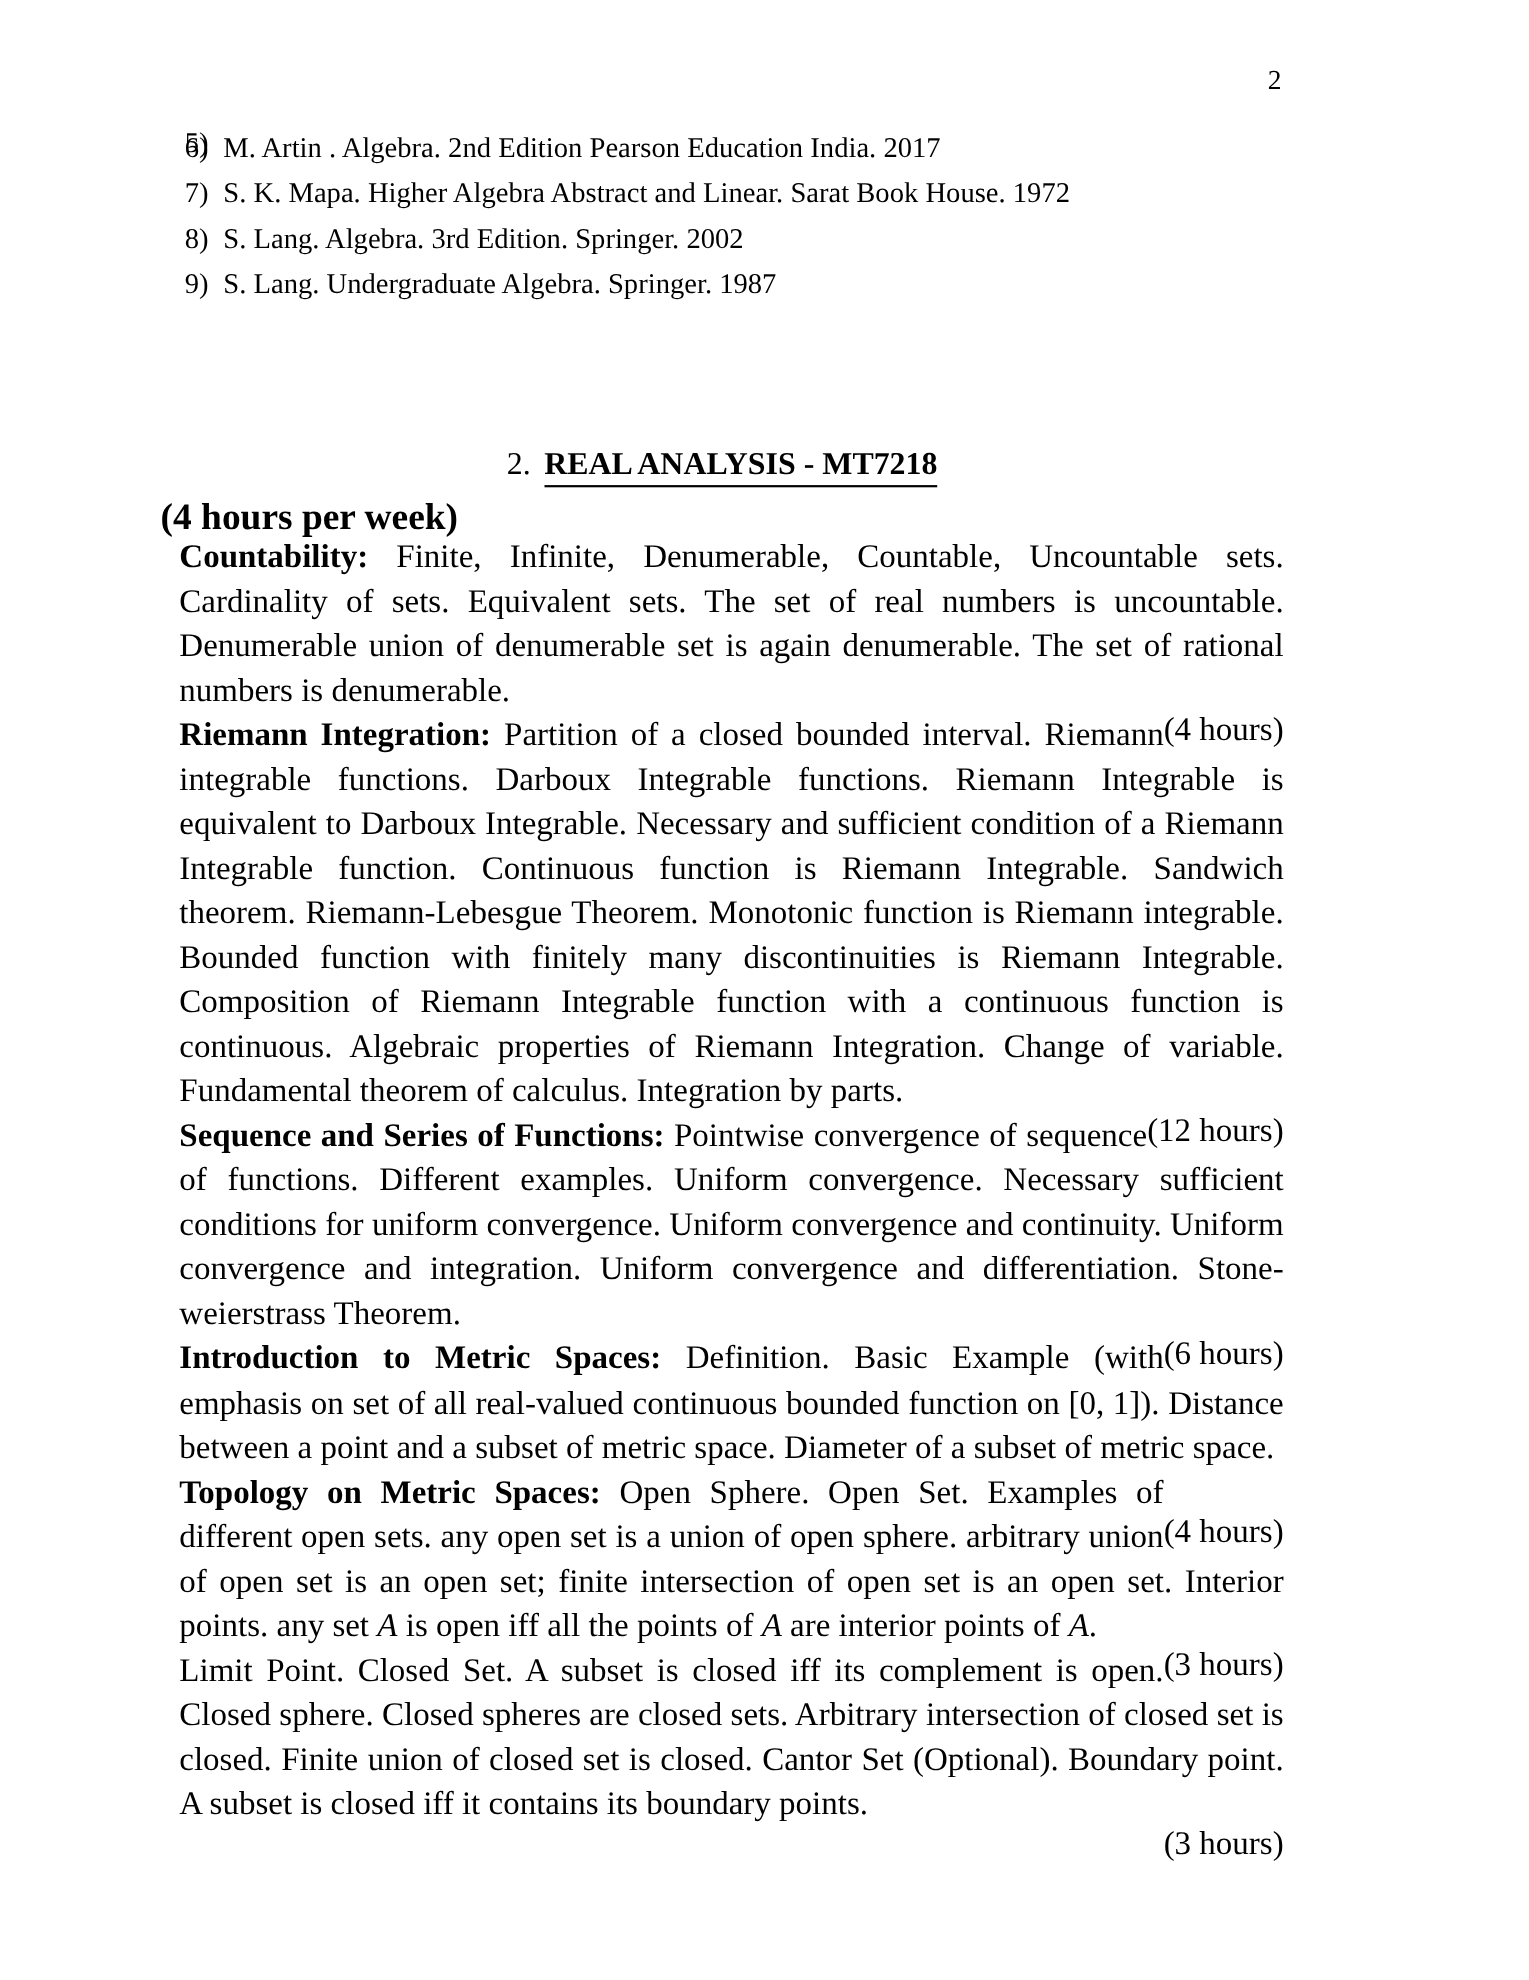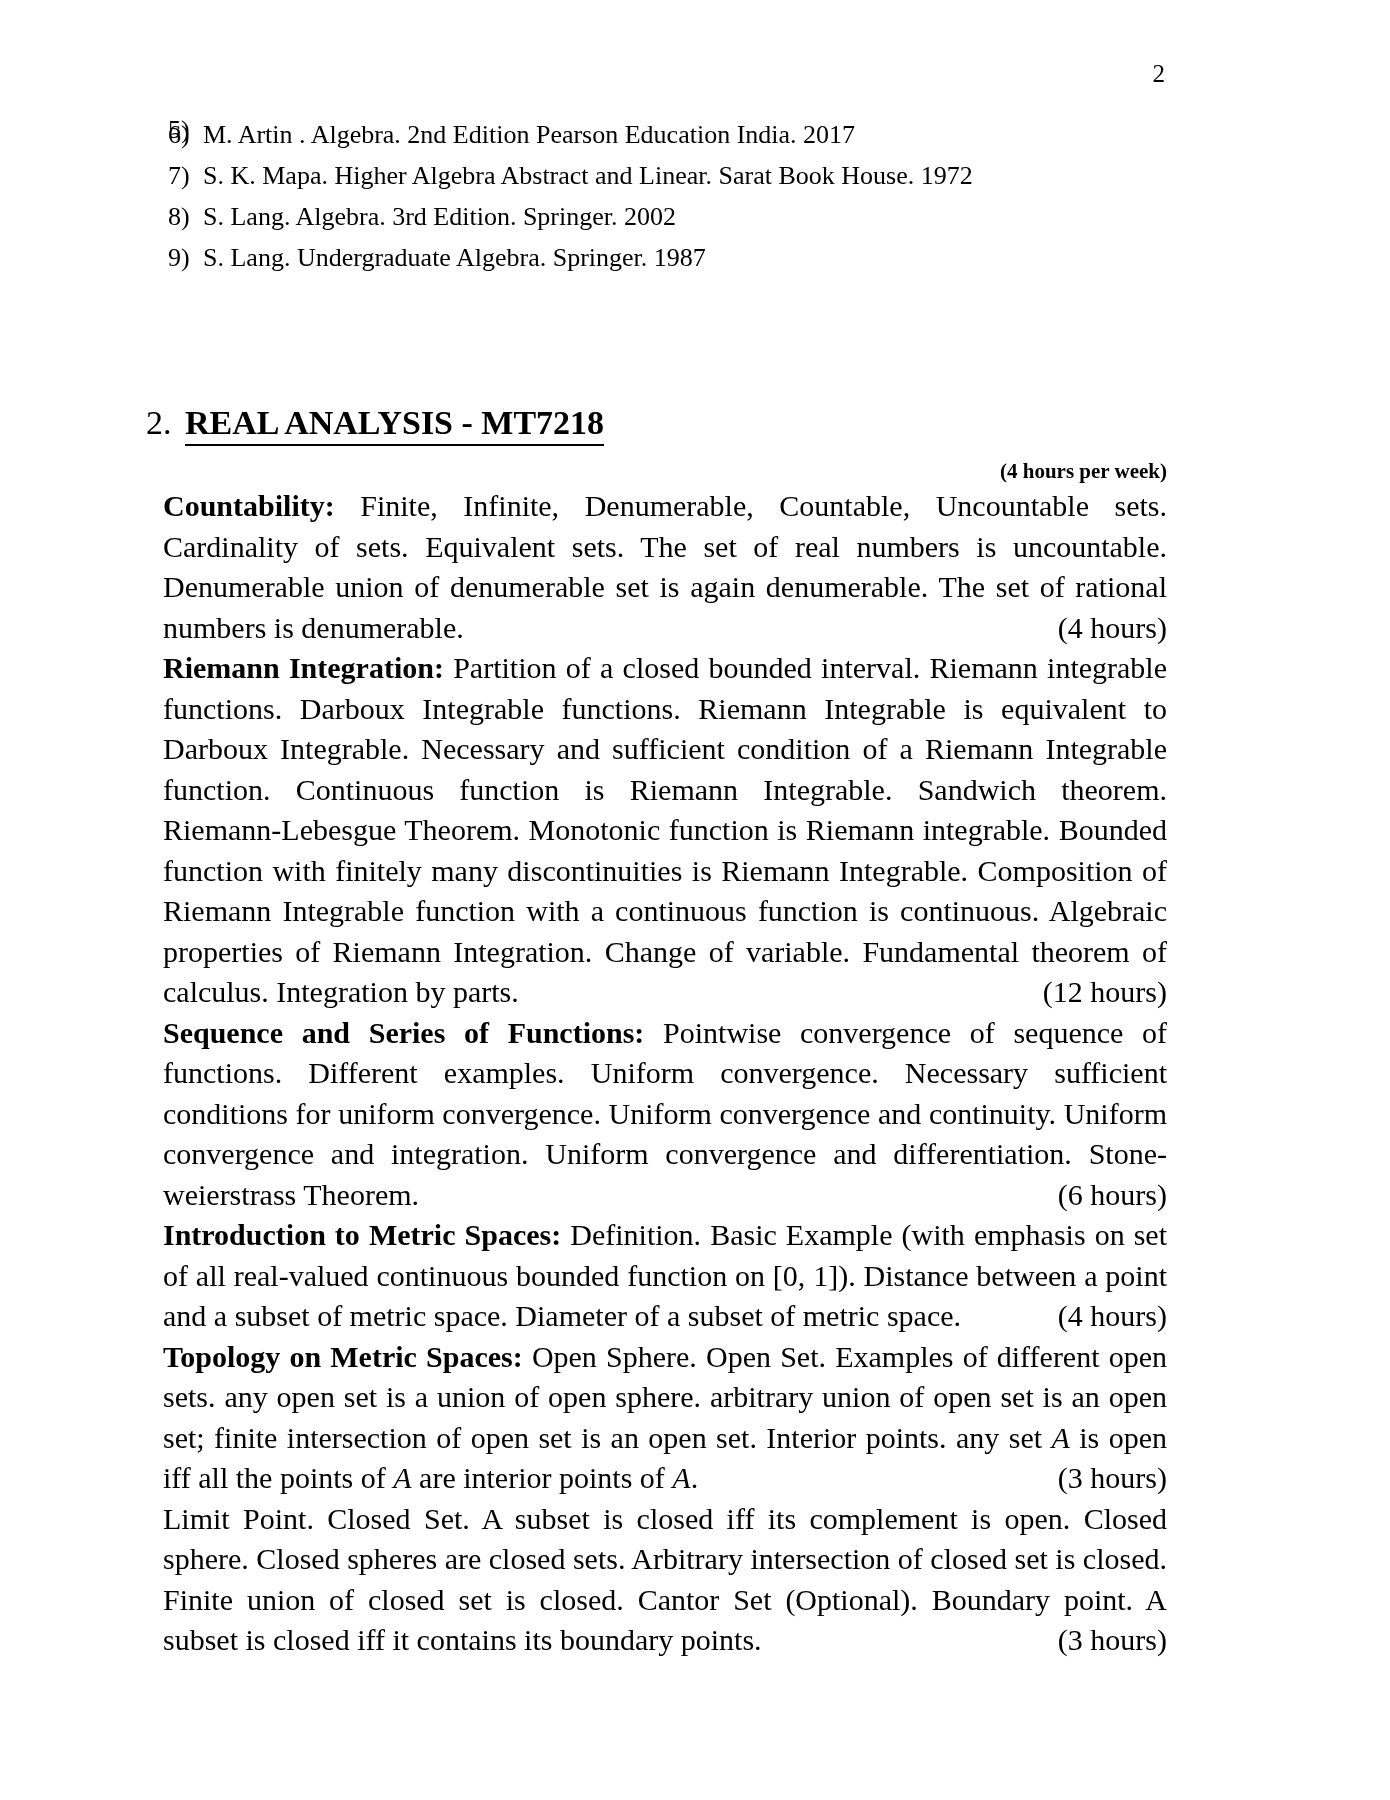--- a/index.html
+++ b/index.html
@@ -28,40 +28,41 @@
     position: relative;
     padding-left: 57px;
     margin-bottom: 5px;
     line-height: 36px;
     text-align: justify;
   }
   .ref .num { position: absolute; left: 22px; top: 0; }
 
   .heading {
     position: absolute; top: 401px; left: 0; right: 0;
-    font-size: 34px; line-height: 43px;
+    text-align: center;
+    font-size: 29px; line-height: 43px;
     white-space: nowrap;
   }
   .sec-title {
     font-weight: 700;
     border-bottom: 2px solid #000000;
     padding-bottom: 3px;
     margin-left: 5px;
   }
   .subtitle {
     position: absolute; top: 452px; left: 0; right: 0;
-    text-align: right;
-    font-size: 21px; font-weight: 700; line-height: 38px;
+    text-align: left;
+    font-size: 34px; font-weight: 700; line-height: 38px;
   }
 
   .body-text { position: absolute; top: 486px; left: 17px; right: 0; font-size: 30px; }
   .para { margin: 0; line-height: 40.5px; text-align: justify; }
   .lead { font-weight: 700; }
   .metric-header { font-weight: 700; }
-  .hours { float: right; }
+  .hours { float: right; margin-top: 36px; }
   .mvar { font-style: italic; }
 </style>
 </head>
 <body>
 
 <div class="page">
   <div class="content">
 
     <div class="pagenum">2</div>
 

